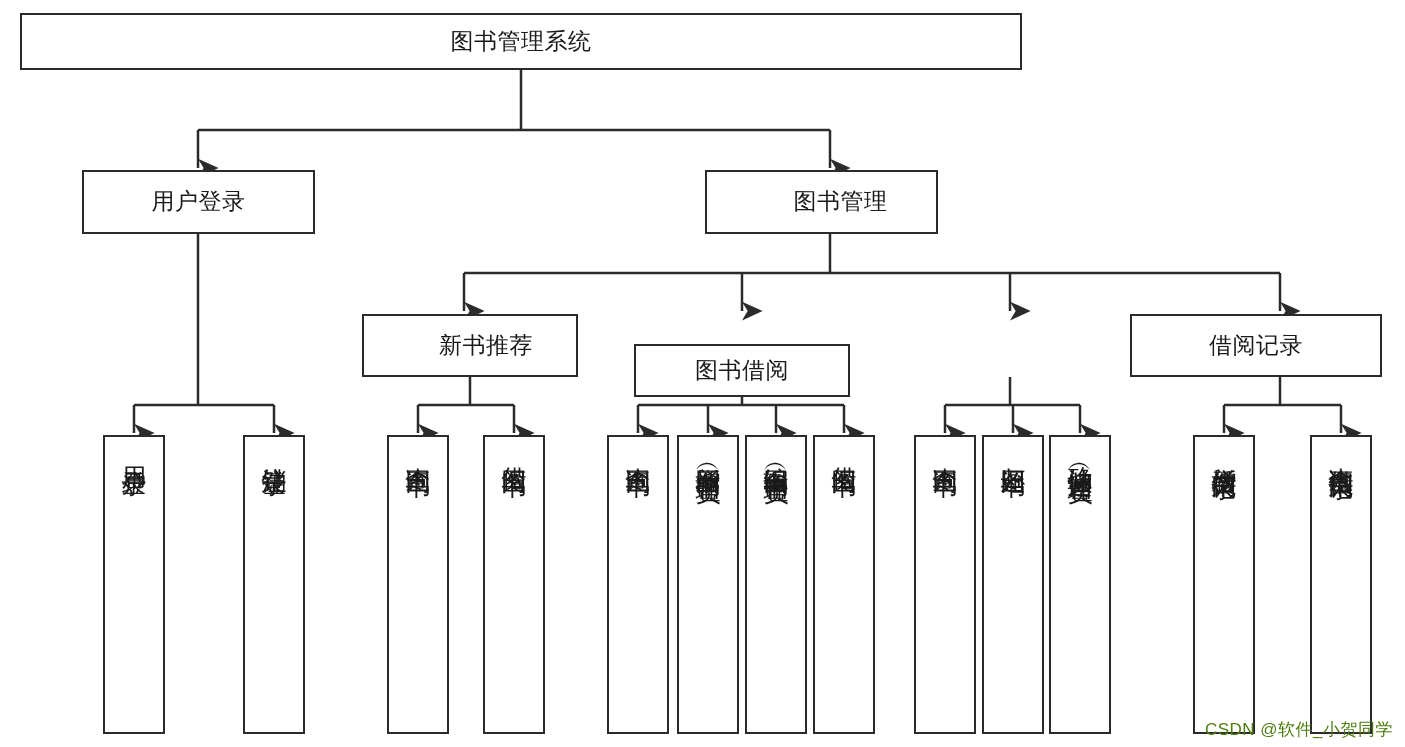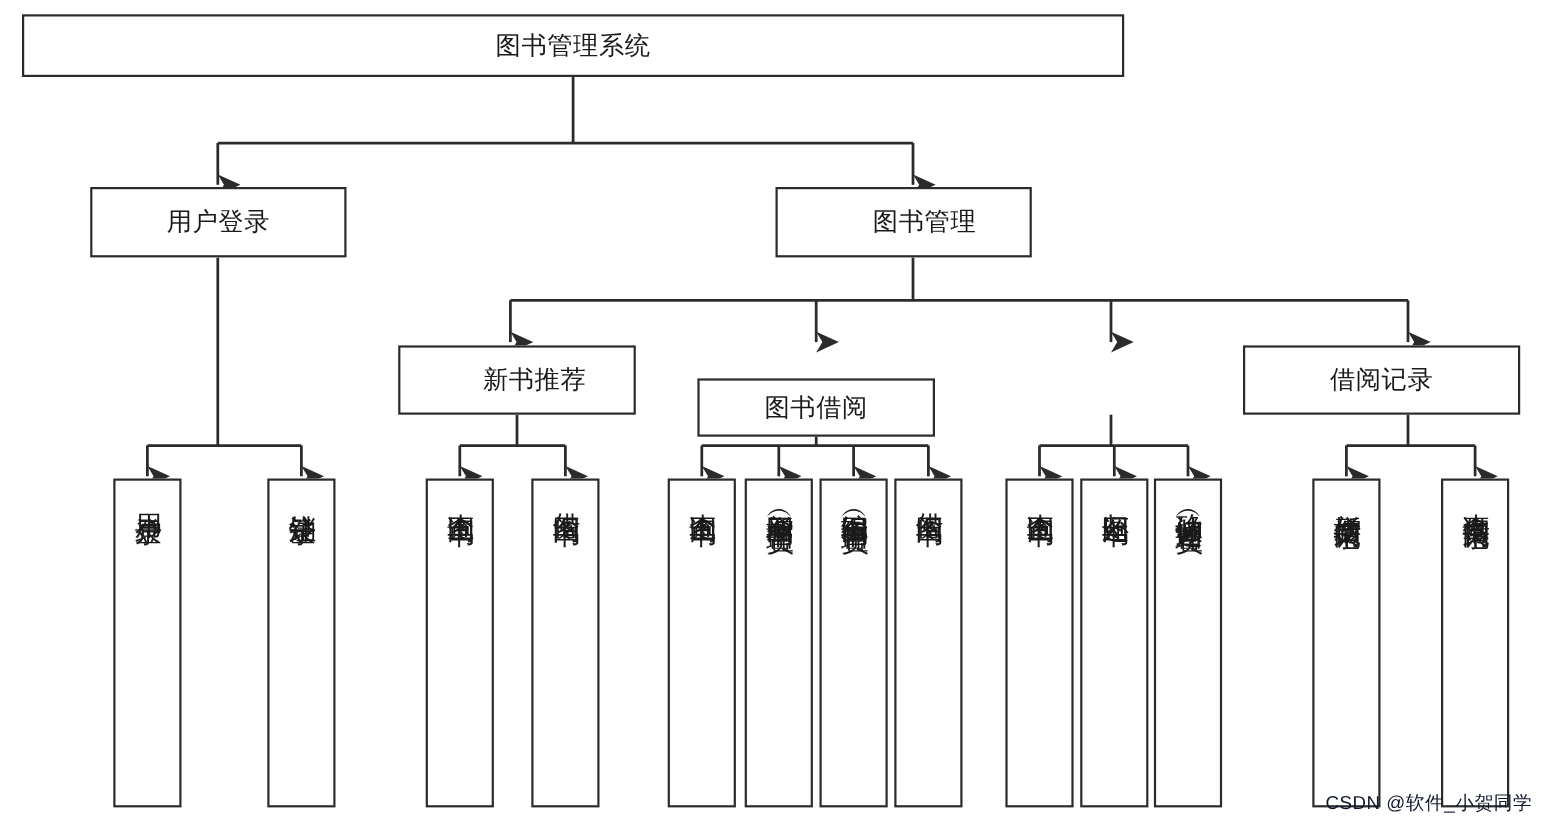--- a/index.html
+++ b/index.html
@@ -58,21 +58,21 @@
     font-size: 25px;
     line-height: 1.0;
     letter-spacing: 2px;
     white-space: nowrap;
   }
   .watermark {
     position: absolute;
     right: 12px;
     bottom: 6px;
     font-size: 17px;
-    color: #0f172a;
+    color: #4d7c0f;
     white-space: nowrap;
     letter-spacing: 0.5px;
   }
 </style>
 </head>
 <body>
 
 <div id="canvas">
 
   <svg class="connectors" viewBox="0 0 1405 747">

